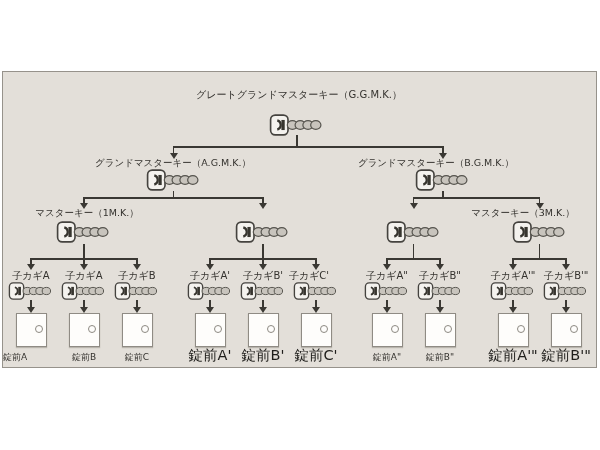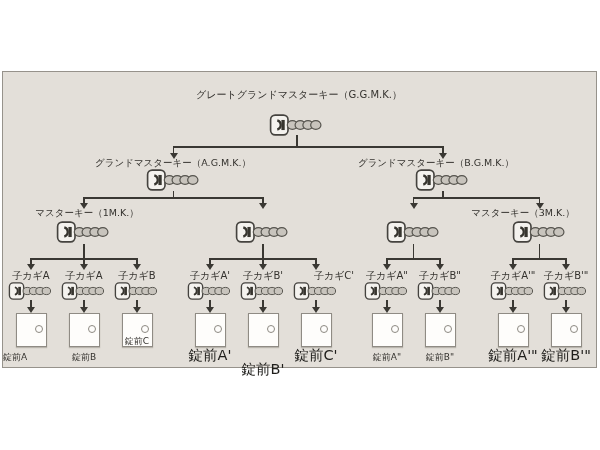--- a/index.html
+++ b/index.html
@@ -125,21 +125,21 @@
     <div class="vl" style="left:509.2px;top:186px;height:6px"></div>
       <div class="ah" style="left:506px;top:191.5px"></div>
     <div class="vl" style="left:562.2px;top:186px;height:6px"></div>
       <div class="ah" style="left:559px;top:191.5px"></div>
 
     <span class="lbl s10" style="left:28px;top:198px">子カギA</span>
     <span class="lbl s10" style="left:81px;top:198px">子カギA</span>
     <span class="lbl s10" style="left:134px;top:198px">子カギB</span>
     <span class="lbl s10" style="left:207px;top:198px">子カギA'</span>
     <span class="lbl s10" style="left:260px;top:198px">子カギB'</span>
-    <span class="lbl s10" style="left:331px;top:198px">子カギC'</span>
+    <span class="lbl s10" style="left:306px;top:198px">子カギC'</span>
     <span class="lbl s10" style="left:384px;top:198px">子カギA"</span>
     <span class="lbl s10" style="left:437px;top:198px">子カギB"</span>
     <span class="lbl s10" style="left:510px;top:198px">子カギA'"</span>
     <span class="lbl s10" style="left:563px;top:198px">子カギB'"</span>
 
     <svg class="key small" viewBox="0 0 60 24" style="left:5px;top:210px">
         <use href="#keysym"></use>
       </svg>
     <svg class="key small" viewBox="0 0 60 24" style="left:58px;top:210px">
         <use href="#keysym"></use>
@@ -216,23 +216,23 @@
       </div>
     <div class="lock" style="left:494.5px;top:241px">
         <span class="knob"></span>
       </div>
     <div class="lock" style="left:547.5px;top:241px">
         <span class="knob"></span>
       </div>
 
     <span class="lbl lock-s" style="left:12px;top:280px">錠前A</span>
     <span class="lbl lock-s" style="left:81px;top:280px">錠前B</span>
-    <span class="lbl lock-s" style="left:134px;top:264px">錠前C</span>
+    <span class="lbl lock-s" style="left:134px;top:280px">錠前C</span>
     <span class="lbl lock-l" style="left:207px;top:274px">錠前A'</span>
-    <span class="lbl lock-l" style="left:260px;top:288px">錠前B'</span>
+    <span class="lbl lock-l" style="left:260px;top:274px">錠前B'</span>
     <span class="lbl lock-l" style="left:313px;top:274px">錠前C'</span>
     <span class="lbl lock-s" style="left:384px;top:280px">錠前A"</span>
     <span class="lbl lock-s" style="left:437px;top:280px">錠前B"</span>
     <span class="lbl lock-l" style="left:510px;top:274px">錠前A'"</span>
     <span class="lbl lock-l" style="left:563px;top:274px">錠前B'"</span>
 
   </div>
 </div>
 
 </body></html>

